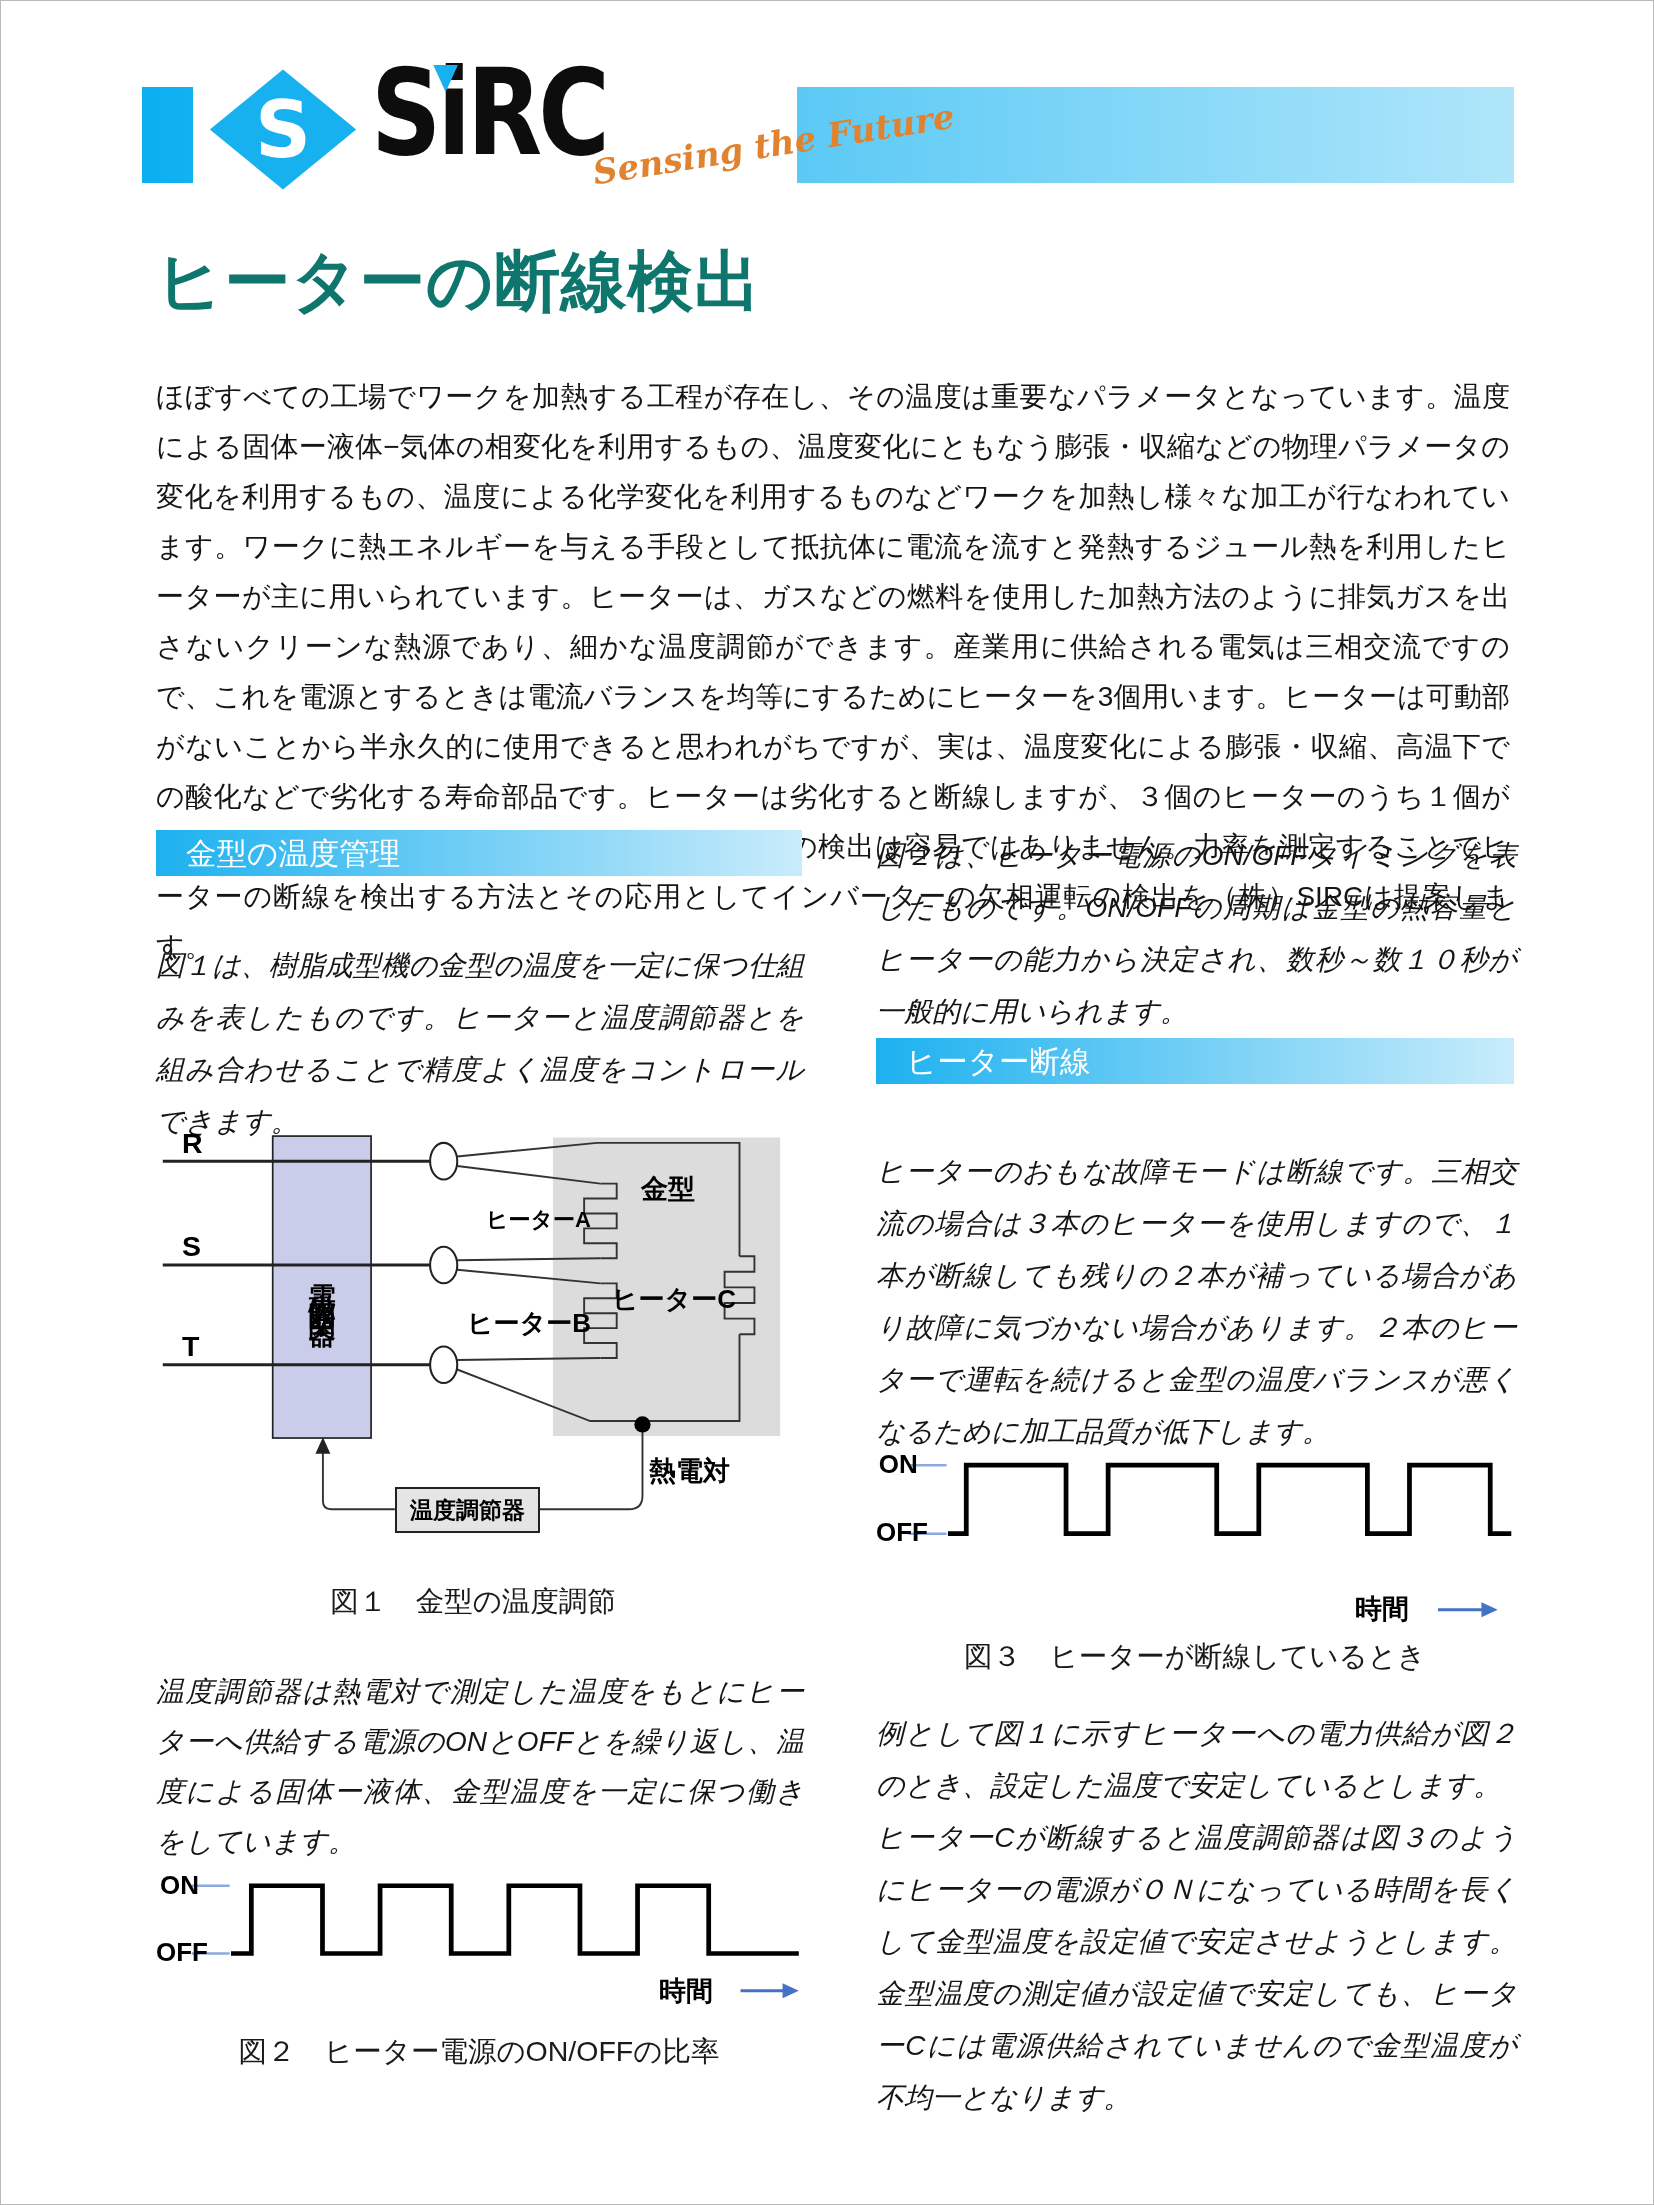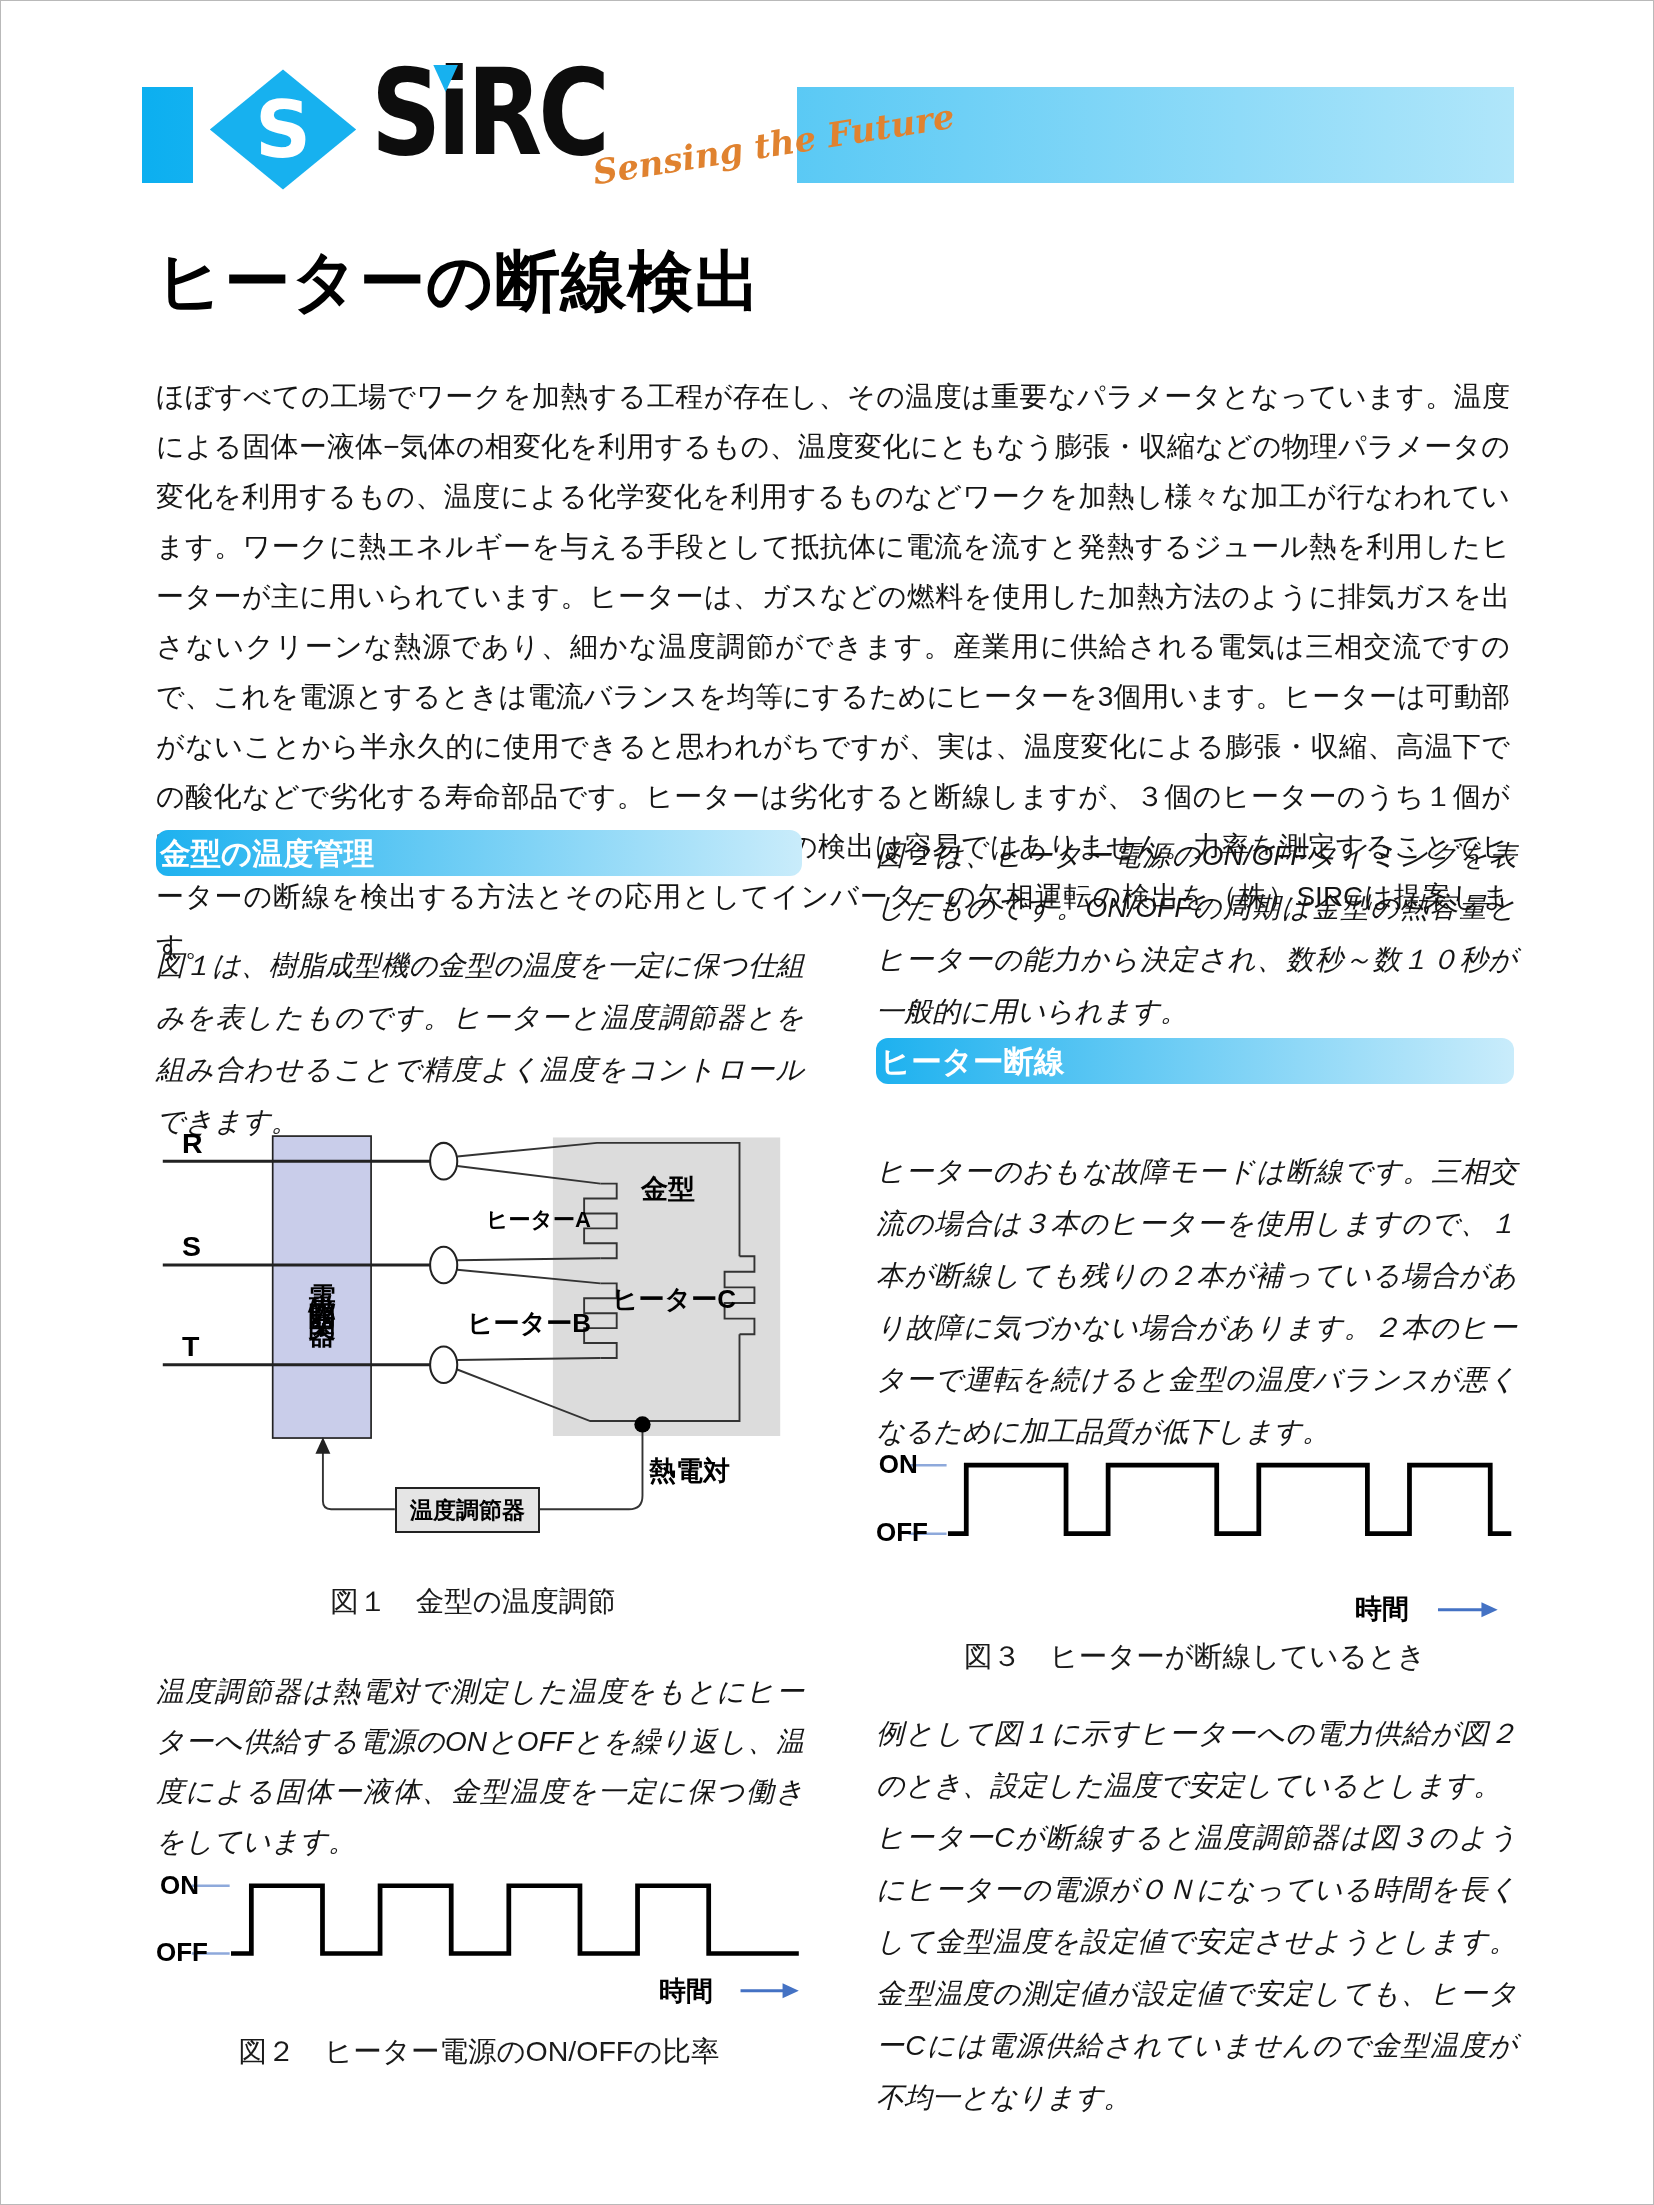--- a/index.html
+++ b/index.html
@@ -38,34 +38,34 @@
     left:589px;top:152px;width:353px;
     font-family:"DejaVu Serif","Liberation Serif",serif;
     font-style:italic;font-weight:bold;
     font-size:34px;color:#e0822f;
     transform:rotate(-9deg);transform-origin:left top;
     white-space:nowrap;
   }
   
   .doc-title{
     left:155px;top:236px;width:1357px;
-    font-size:66px;font-weight:bold;color:#000000;
+    font-size:66px;font-weight:bold;color:#0f766e;
     letter-spacing:0.7px;white-space:nowrap;
   }
   .intro{
     left:155px;top:371px;width:1354px;
     font-size:28px;line-height:50px;color:#151515;
     text-align:justify;
   }
   
   .secbar{
     height:46px;line-height:46px;
     background:linear-gradient(to right,#1db1ef,#c9ecfb);
-    color:#ffffff;font-size:30.5px;font-weight:bold;
-    padding-left:4px;box-sizing:border-box;border-radius:12px;
+    color:#ffffff;font-size:30.5px;font-weight:normal;
+    padding-left:30px;box-sizing:border-box;
   }
   .bar1{left:155px;top:829px;width:646px;}
   .bar2{left:875px;top:1037px;width:638px;}
   
   .para{font-size:28px;line-height:52px;color:#151515;text-align:justify;white-space:pre-line;font-style:italic;}
   .p-left1{left:155px;top:939px;width:648px;}
   .p-left2{left:155px;top:1666px;width:648px;line-height:50px;}
   .p-right1{left:875px;top:829px;width:641px;}
   .p-right2{left:875px;top:1145px;width:641px;}
   .p-right3{left:875px;top:1707px;width:641px;}

